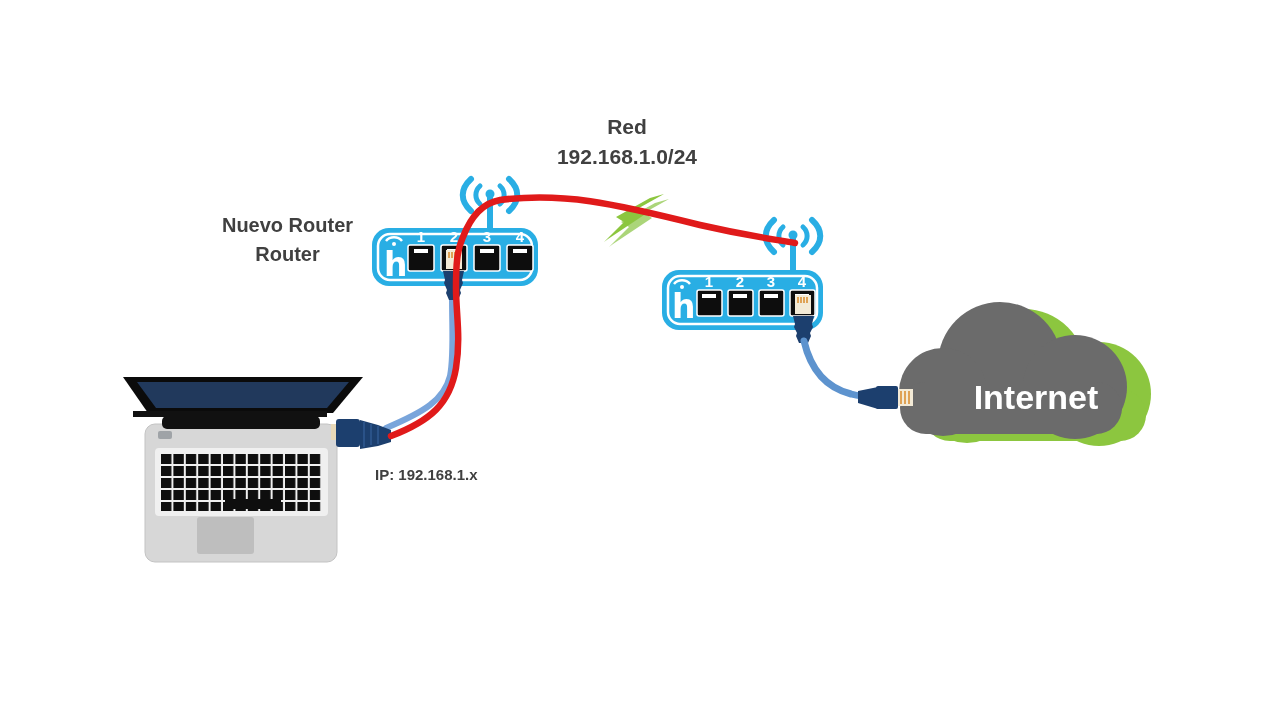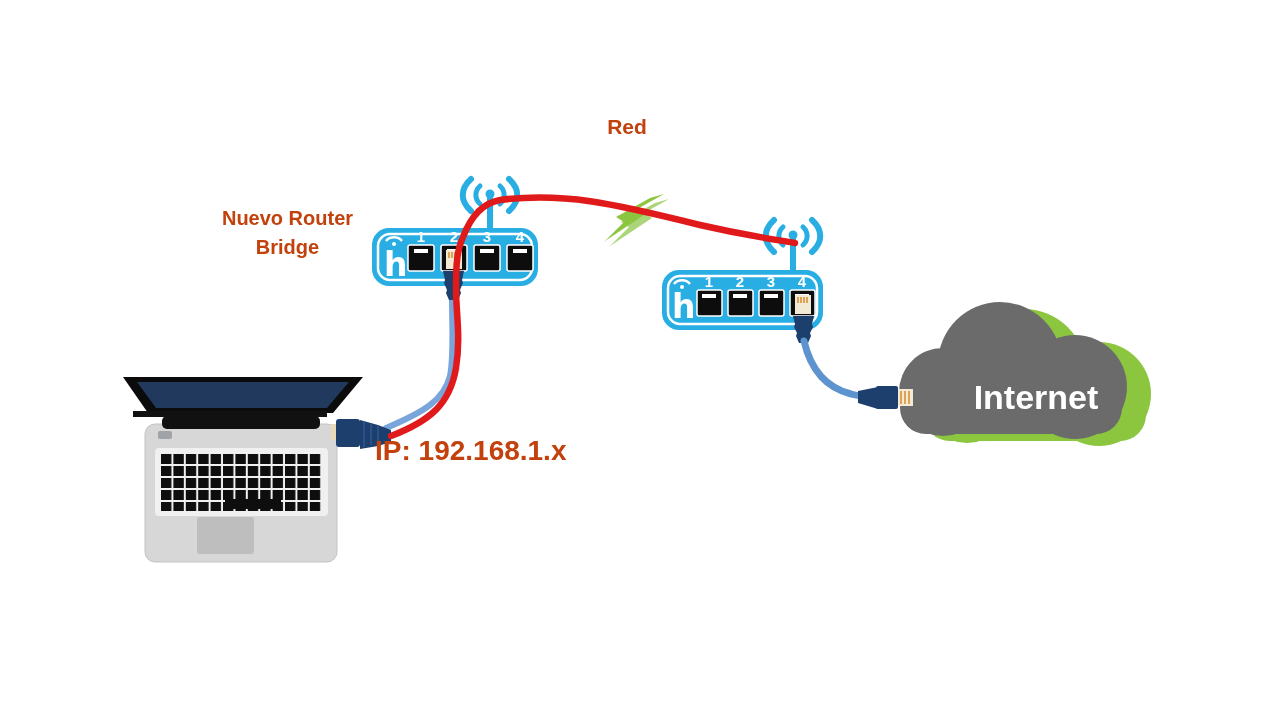--- a/index.html
+++ b/index.html
@@ -9,26 +9,26 @@
     height: 720px;
     background: #ffffff;
     overflow: hidden;
     font-family: "Liberation Sans", sans-serif;
   }
   #diagram-svg { position: absolute; left: 0; top: 0; }
   .label {
     position: absolute;
     font-family: "Liberation Sans", sans-serif;
     font-weight: bold;
-    color: #c2410c;
+    color: #404040;
   }
   .label-center { text-align: center; }
   #network-label { left: 497px; top: 112px; width: 260px; font-size: 21px; line-height: 30px; }
-  #bridge-router-label { left: 195px; top: 204px; width: 185px; font-size: 20px; line-height: 29px; }
-  #laptop-config-label { left: 375px; top: 436px; font-size: 28px; line-height: 29px; text-align: right; }
+  #bridge-router-label { left: 195px; top: 211px; width: 185px; font-size: 20px; line-height: 29px; }
+  #laptop-config-label { left: 375px; top: 460px; font-size: 15px; line-height: 29px; text-align: right; }
   svg text {
     font-family: "Liberation Sans", sans-serif;
     font-weight: bold;
   }
   .port-num { font-size: 15px; fill: #ffffff; text-anchor: middle; }
   .logo-h { font-size: 33px; fill: #ffffff; font-family: "DejaVu Sans", sans-serif; }
   .internet-text { font-size: 34px; fill: #ffffff; text-anchor: middle; }
 </style>
 </head>
 <body>
@@ -189,24 +189,25 @@
       <polygon points="664,194 639,208 647,213 608,239 604,242 624,222 616,217 650,198" fill="#8cc63f"></polygon>
     </g>
 
     <path d="M 391 436 C 430 421, 450 404, 456 368 C 461 337, 456 313, 456 288
              C 456 264, 457 250, 463 237 C 471 216, 483 203, 500 200
              C 562 192, 612 203, 700 225 C 748 236, 772 239, 795 243" stroke="#e01a1a" stroke-width="6.5" fill="none" stroke-linecap="round"></path>
   </svg>
 
   <div class="label label-center" id="network-label">
     <div>Red</div>
+    <div>192.168.1.0/24</div>
   </div>
 
   <div class="label label-center" id="bridge-router-label">
     <div>Nuevo Router</div>
-    <div>Bridge</div>
+    <div>Router</div>
   </div>
 
   <div class="label" id="laptop-config-label">
     <div>IP: 192.168.1.x</div>
   </div>
 
 </div>
 
 </body></html>

